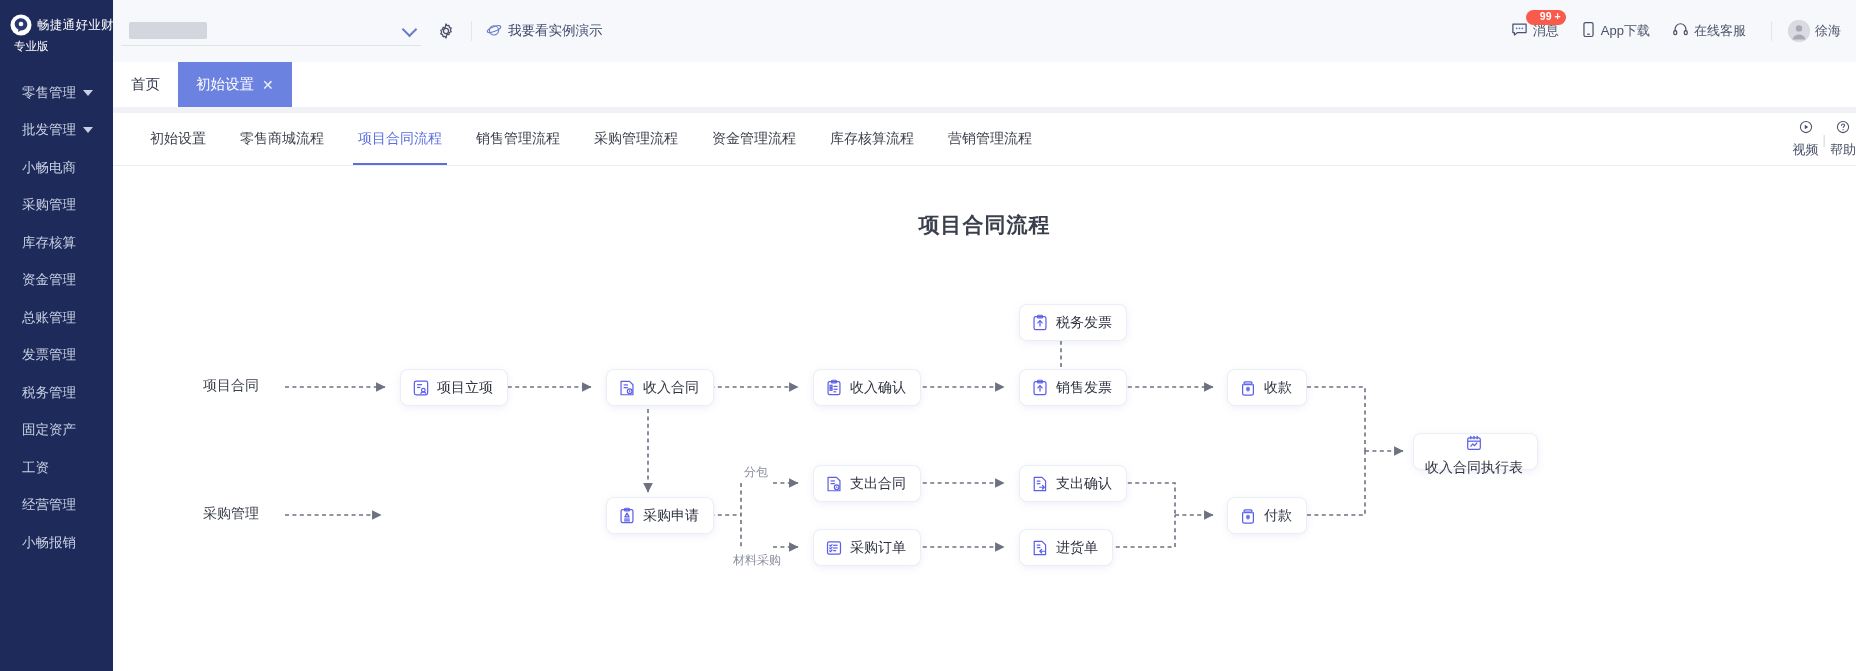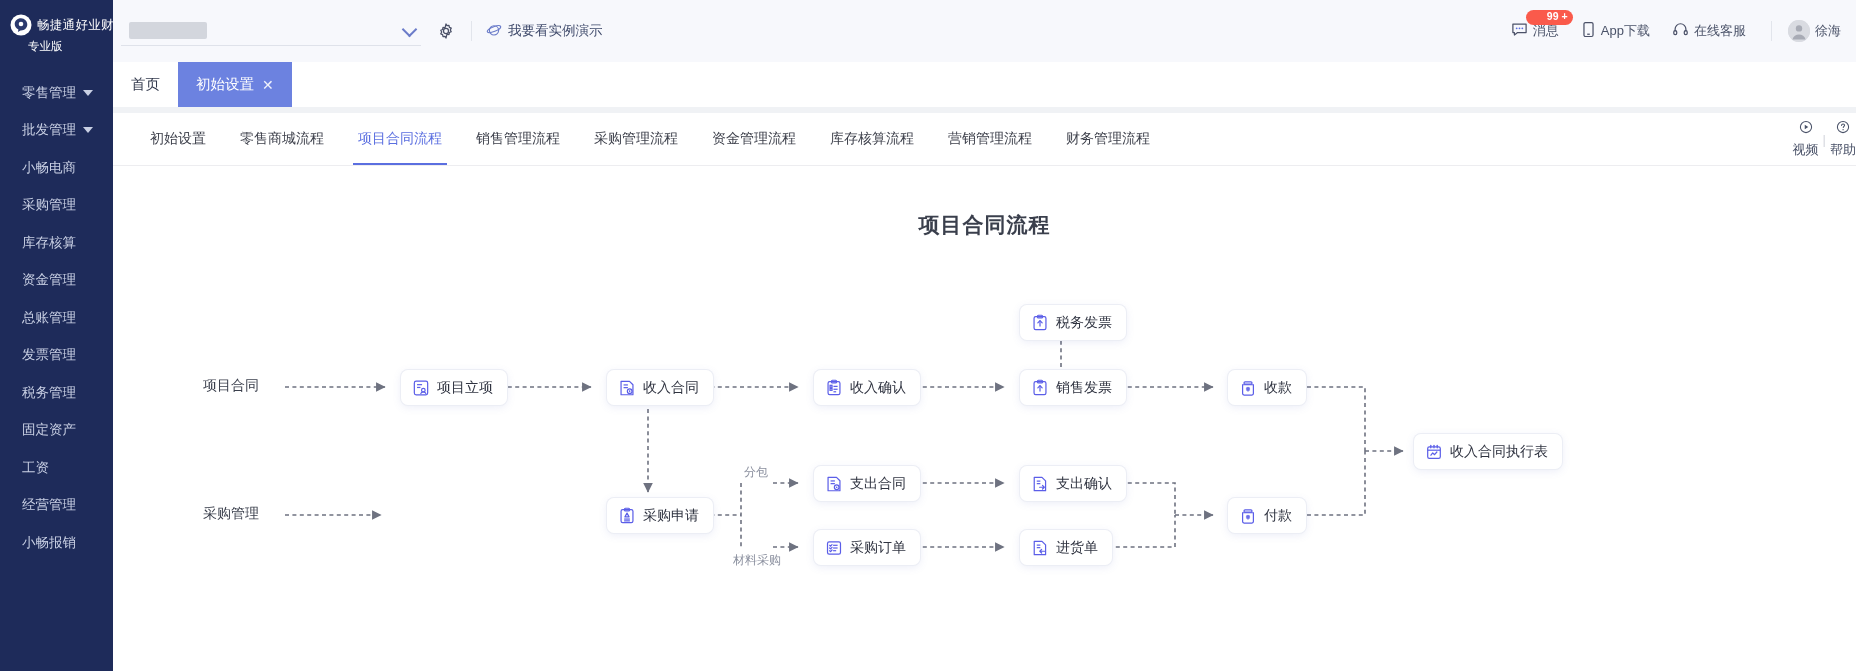--- a/index.html
+++ b/index.html
@@ -21,21 +21,21 @@
   .logo-mark {
     width: 22px; height: 22px; border-radius: 50%;
     display: flex; align-items: center; justify-content: center;
     flex: 0 0 auto;
   }
   .logo-mark svg { display:block; }
   .logo-text {
     color: #fff; font-size: 12.5px; white-space: nowrap; letter-spacing: .3px;
   }
   .logo-sub {
-    color: #fff; font-size: 11.5px; margin-top: 3px; margin-left: 18px;
+    color: #fff; font-size: 11.5px; margin-top: 3px; margin-left: 4px;
   }
   .nav { margin-top: 6px; }
   .nav-item {
     height: 37.5px; display: flex; align-items: center;
     padding-left: 22px; color: #c9d0e4; font-size: 13.5px;
     cursor: pointer; white-space: nowrap;
   }
   .caret {
     margin-left: 7px; width: 0; height: 0;
     border-left: 5px solid transparent; border-right: 5px solid transparent;
@@ -77,21 +77,21 @@
     padding-right: 4px;
   }
   .tr-item {
     display: flex; align-items: center; gap: 5px;
     color: #4a5268; font-size: 13px; cursor: pointer;
     padding: 0 11px; position: relative; white-space: nowrap;
   }
   .badge {
     position: absolute; top: -11px; left: 26px;
     background: #fa5a4b; color: #fff; font-size: 10.5px;
-    border-radius: 9px; padding: 1px 5px 2px 21px; line-height: 1.1;
+    border-radius: 9px; padding: 1px 5px 2px 14px; line-height: 1.1;
     white-space: nowrap; font-weight: bold;
   }
   .avatar {
     width: 22px; height: 22px; border-radius: 50%; background: #d9dbe1;
     display: flex; align-items: center; justify-content: center;
     flex: 0 0 auto;
   }
 
   
   .tabstrip {
@@ -332,23 +332,20 @@
           <span>采购管理流程</span>
         </div>
       <div class="stab">
           <span>资金管理流程</span>
         </div>
       <div class="stab">
           <span>库存核算流程</span>
         </div>
       <div class="stab">
           <span>营销管理流程</span>
-        </div>
-      <div class="stab">
-          <span>财务管理流程</span>
         </div>
 
       <div class="subtabs-right">
         <span class="srlink">
           <span>
             <svg width="14" height="14" viewBox="0 0 16 16" fill="none" stroke="#4a5268" stroke-width="1.2">
               <circle cx="8" cy="8" r="6.4"></circle>
               <path d="M6.6 5.4l4 2.6-4 2.6z" fill="#4a5268" stroke="none"></path>
             </svg>
           </span>
@@ -500,21 +497,21 @@
           <svg width="18" height="18" viewBox="0 0 20 20" fill="none" stroke="#5b5ee8" stroke-width="1.35">
             <path d="M4 6.4h12v9.8a1.6 1.6 0 0 1-1.6 1.6H5.6A1.6 1.6 0 0 1 4 16.2z"></path>
             <rect x="5.6" y="3.2" width="8.8" height="2.6" rx="1.1"></rect>
             <path d="M10 9.4v4" stroke-linecap="round"></path>
             <path d="M8.3 10.2h3.4M8.3 12h3.4" stroke-linecap="round"></path>
           </svg>
         </span>
         <span class="nlabel">收款</span>
       </div>
 
-      <div class="node" style="left:1301px; top:195px;">
+      <div class="node" style="left:1301px; top:195px;flex-direction:column;">
         <span>
           <svg width="18" height="18" viewBox="0 0 20 20" fill="none" stroke="#5b5ee8" stroke-width="1.35">
             <rect x="3" y="4.4" width="14" height="12.8" rx="1.8"></rect>
             <line x1="3" y1="8" x2="17" y2="8"></line>
             <line x1="6.4" y1="2.6" x2="6.4" y2="5.4" stroke-linecap="round"></line>
             <line x1="10" y1="2.6" x2="10" y2="5.4" stroke-linecap="round"></line>
             <line x1="13.6" y1="2.6" x2="13.6" y2="5.4" stroke-linecap="round"></line>
             <path d="M6.6 13.6l2-2.6 2 2 2.6-3" stroke-linecap="round" stroke-linejoin="round"></path>
           </svg>
         </span>

